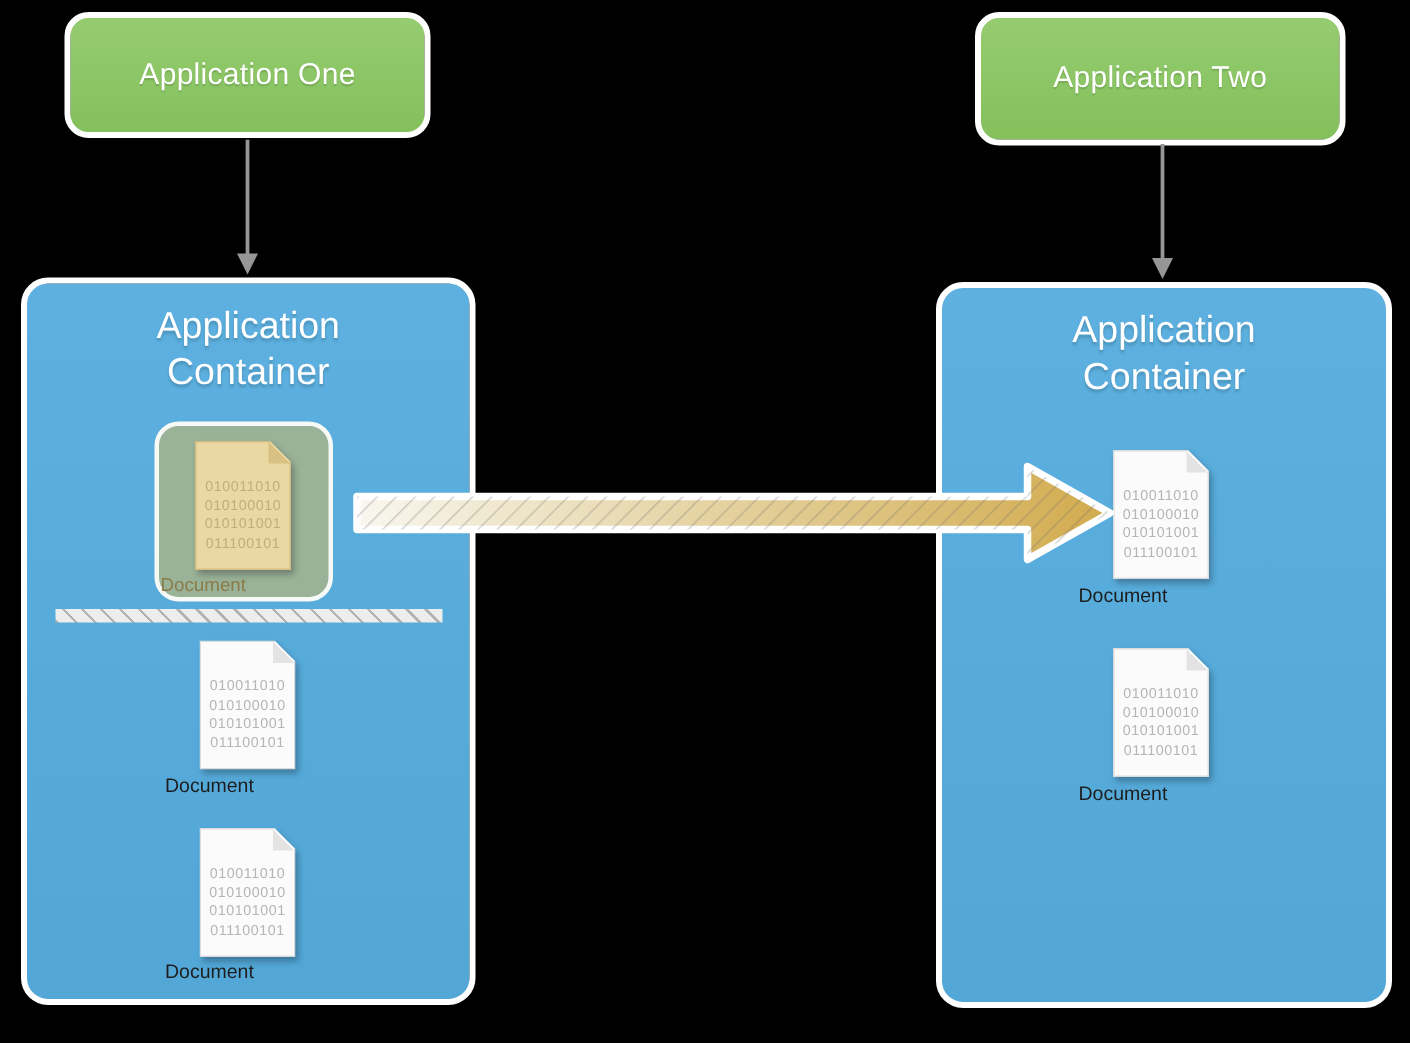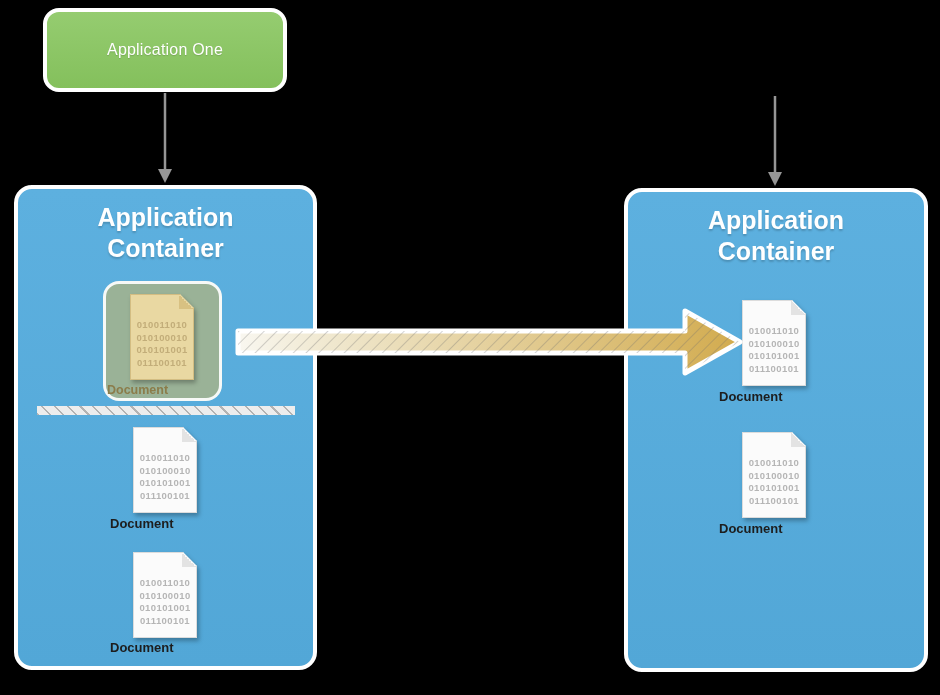--- a/index.html
+++ b/index.html
@@ -5,32 +5,31 @@
   html,body { margin:0; padding:0; background:#000; }
   .stage {
     position:relative; width:940px; height:695px; background:#000000;
     font-family:"Liberation Sans", sans-serif; overflow:hidden;
   }
   
   .app-box {
     position:absolute; background:linear-gradient(180deg,#95cc70,#84c05c);
     border:4px solid #fff; border-radius:16px;
     display:flex; align-items:center; justify-content:center;
-    color:#fff; font-size:16px; letter-spacing:.2px;
+    color:#fff; font-size:20px; letter-spacing:.2px;
     box-shadow:0 2px 6px rgba(0,0,0,.5); text-shadow:0 1px 1px rgba(0,0,0,.15);
   }
   .app-one { left:43px; top:8px;  width:236px; height:76px; }
   .app-two { left:650px; top:8px; width:239px; height:81px; }
 
   
   .container {
     position:absolute; background:linear-gradient(180deg,#5db0df,#52a7d7);
     border:4px solid #fff; border-radius:18px;
     box-shadow:0 3px 8px rgba(0,0,0,.55);
-    font-weight:bold;
   }
   .container.left  { left:14px;  top:185px; width:295px; height:477px; }
   .container.right { left:624px; top:188px; width:296px; height:476px; }
   .container-title {
     position:absolute; top:13px; left:0; right:0; padding:0 50px;
     text-align:center; color:#fff; font-size:25px; line-height:1.25;
     text-shadow:0 2px 2px rgba(0,0,0,.18);
   }
 
   
@@ -68,20 +67,23 @@
 
   .connector, .big-arrow { position:absolute; }
 </style>
 </head>
 <body>
 
 <div class="stage">
 
   <div class="app-box app-one">
     <span>Application One</span>
+  </div>
+  <div class="app-box app-two">
+    <span>Application Two</span>
   </div>
 
   <svg class="connector" style="left:154px; top:93px;" width="22" height="92">
     <line x1="11" y1="0" x2="11" y2="78" stroke="#969696" stroke-width="2.5"></line>
     <polygon points="4,76 18,76 11,90" fill="#969696"></polygon>
   </svg>
   <svg class="connector" style="left:764px; top:96px;" width="22" height="92">
     <line x1="11" y1="0" x2="11" y2="78" stroke="#969696" stroke-width="2.5"></line>
     <polygon points="4,76 18,76 11,90" fill="#969696"></polygon>
   </svg>

